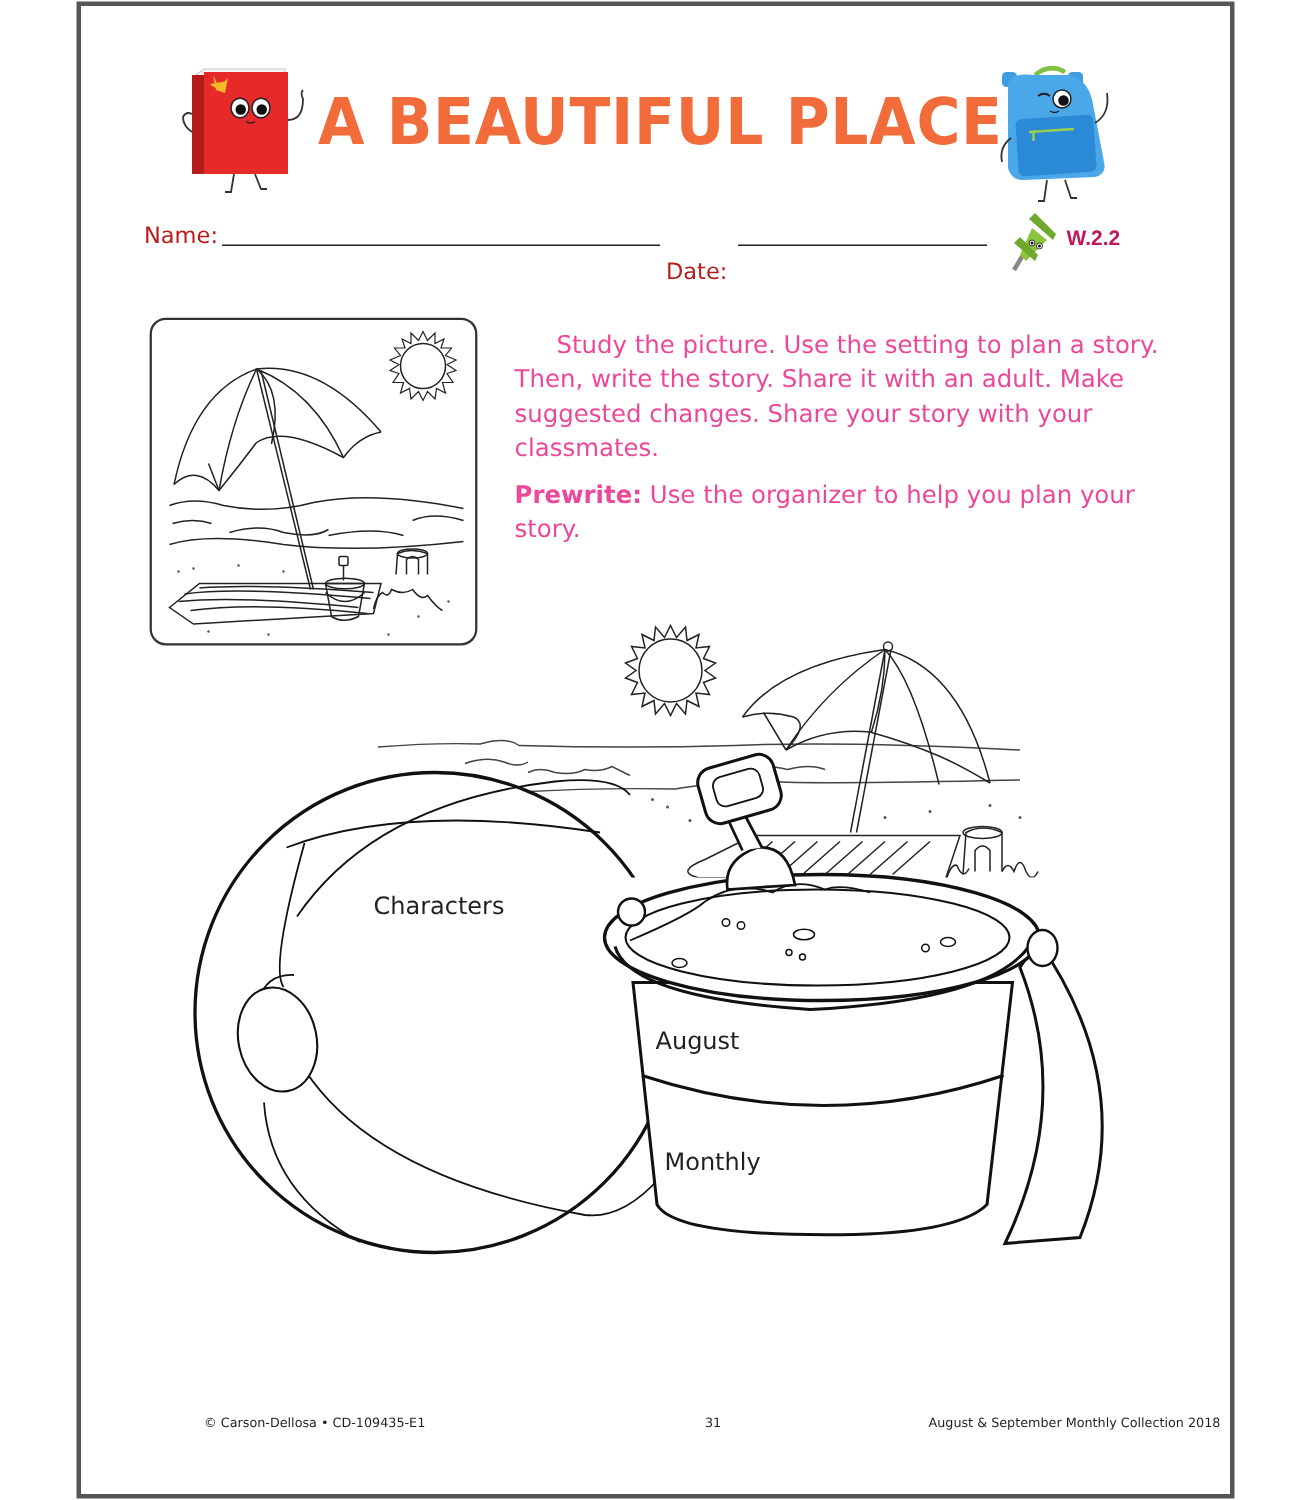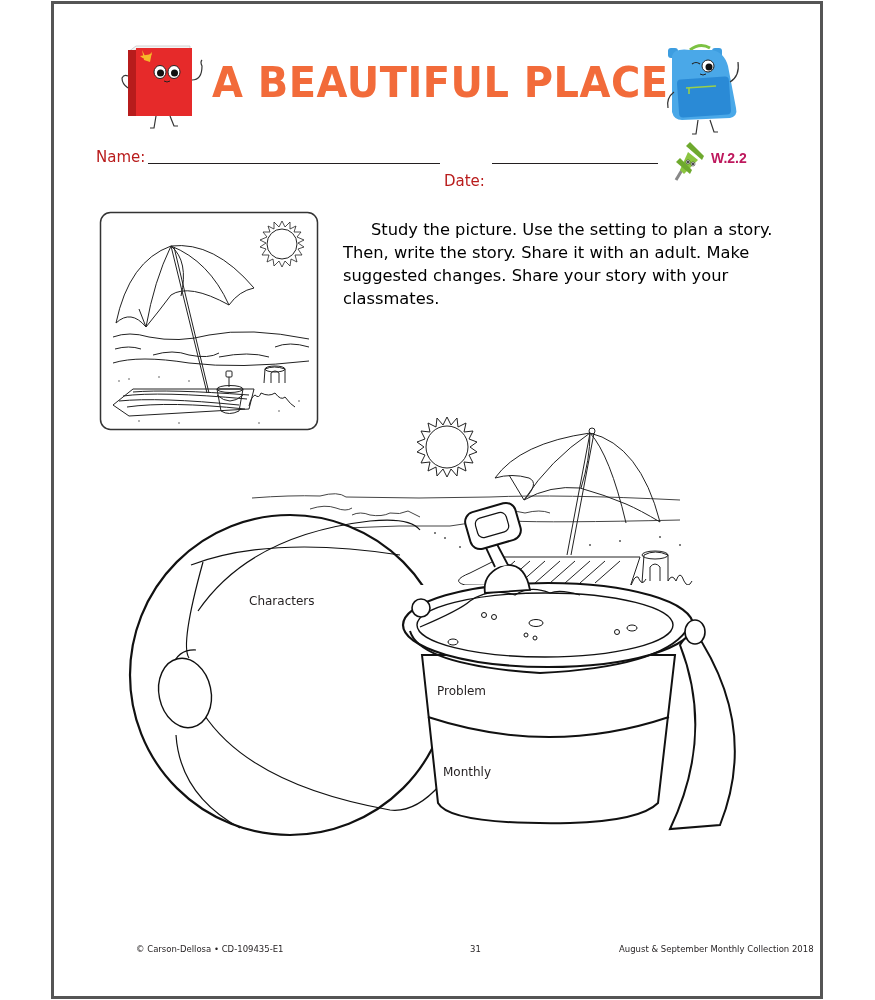--- a/index.html
+++ b/index.html
@@ -15,27 +15,27 @@
       font-family: "DejaVu Sans", sans-serif; font-weight: bold; font-size: 43px;
       letter-spacing: 0.5px; color: #f26b3a; white-space: nowrap; line-height: 60px;
       text-align: center;
       transform: scaleX(0.93); transform-origin: left center;
     }
     .field-label { font-family: "DejaVu Sans", sans-serif; font-size: 15px; color: #b91c1c; text-align: right; }
     .field-line { border-bottom: 1.5px solid #231f20; height: 1px; }
     .standard { font-family: "Liberation Sans", sans-serif; font-weight: bold; font-size: 14px; color: #be185d; }
     .instructions {
       position: absolute; left: 343px; top: 218px; width: 445px;
-      font-family: "DejaVu Sans", sans-serif; font-size: 16.3px; line-height: 23px; color: #000000;
+      font-family: "DejaVu Sans", sans-serif; font-size: 16.3px; line-height: 23px; color: #ec4899;
     }
     .instructions p { margin: 0; }
     .instructions .indent { text-indent: 28px; }
     .instructions .prewrite { margin-top: 8px; }
     .instructions b { font-weight: bold; }
-    .organizer-label { font-family: "DejaVu Sans", sans-serif; font-size: 12px; color: #231f20; }
+    .organizer-label { font-family: "DejaVu Sans", sans-serif; font-size: 16px; color: #231f20; }
     .footer { font-family: "DejaVu Sans", sans-serif; font-size: 8.5px; color: #231f20; margin-left: 39px; }
   </style>
 </head>
 <body>
 
 <div class="page"></div>
 
 <svg class="abs" style="left:118px;top:42px;" width="95" height="90" viewBox="0 0 95 90">
   <path d="M10 10 L18 4 L72 4 L72 8 L18 8 Z" fill="#f4f4f4" stroke="#c8c8c8" stroke-width="0.8"></path>
   <rect x="10" y="8" width="10" height="66" fill="#b71c1c"></rect>
@@ -142,20 +142,21 @@
       <circle cx="180" cy="200" r="0.8"></circle>
       <circle cx="200" cy="190" r="0.8"></circle>
     <circle cx="40" cy="210" r="0.8"></circle>
       <circle cx="80" cy="212" r="0.8"></circle>
       <circle cx="160" cy="212" r="0.8"></circle>
   </g>
 </svg>
 
 <div class="instructions">
   <p class="indent">Study the picture. Use the setting to plan a story. Then, write the story. Share it with an adult. Make suggested changes. Share your story with your classmates.</p>
+  <p class="prewrite"><b>Prewrite:</b><span> Use the organizer to help you plan your story.</span></p>
 </div>
 
 <svg class="abs" style="left:120px;top:405px;" width="640" height="500" viewBox="0 0 640 500">
 
   <g fill="none" stroke="#222" stroke-width="1">
     <circle cx="327" cy="42" r="21"></circle>
     <path d="M327 12 L331 20 L337 13 L338 22 L346 18 L344 27 L353 26 L349 34 L357 37 L350 42 L357 47 L349 50 L353 58 L344 57 L346 66 L338 62 L337 71 L331 64 L327 72 L323 64 L317 71 L316 62 L308 66 L310 57 L301 58 L305 50 L297 47 L304 42 L297 37 L305 34 L301 26 L310 27 L308 18 L316 22 L317 13 L323 20 Z"></path>
   </g>
 
   <g fill="none" stroke="#444" stroke-width="1">
@@ -241,21 +242,21 @@
     <path d="M365 188 Q362 168 385 160 Q405 158 410 185 Z" fill="#fff" stroke-width="1.8"></path>
     <path d="M375 162 L360 130 L370 126 L388 160" fill="#fff" stroke-width="1.8"></path>
     <rect x="347" y="102" width="52" height="38" rx="10" fill="#fff" stroke-width="2" transform="rotate(-16 373 121)"></rect>
     <rect x="356" y="110" width="32" height="20" rx="6" fill="#fff" stroke-width="1.2" transform="rotate(-16 372 120)"></rect>
   </g>
 </svg>
 
 <div class="abs organizer-label" style="left:249px;top:594px;">Characters</div>
 <div class="abs" style="left:190px;top:620px;width:220px;height:220px;"></div>
 
-<div class="abs organizer-label" style="left:437px;top:684px;">Problem</div>
+<div class="abs organizer-label" style="left:437px;top:684px;">August</div>
 <div class="abs" style="left:432px;top:704px;width:220px;height:40px;"></div>
 
 <div class="abs organizer-label" style="left:443px;top:765px;">Monthly</div>
 <div class="abs" style="left:440px;top:786px;width:210px;height:90px;"></div>
 
 <div class="abs footer" style="left:97px;top:944px;">© Carson-Dellosa • CD-109435-E1</div>
 <div class="abs footer" style="left:431px;top:944px;">31</div>
 <div class="abs footer" style="left:580px;top:944px;width:200px;text-align:left;">August &amp; September Monthly Collection 2018</div>
 
 </body></html>

